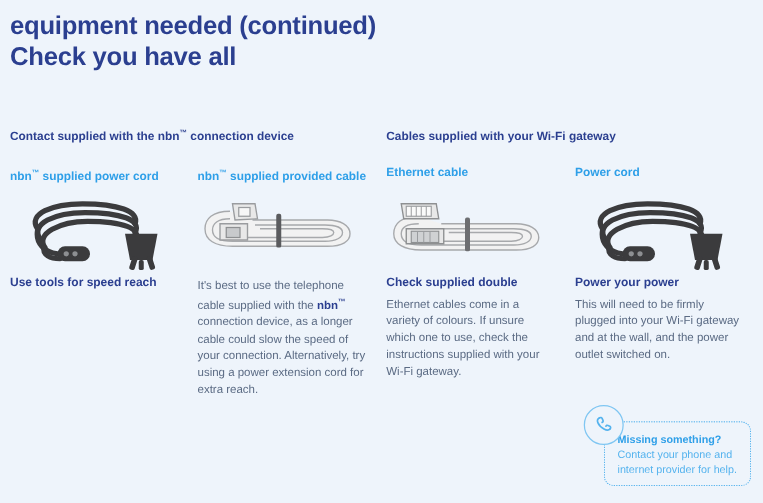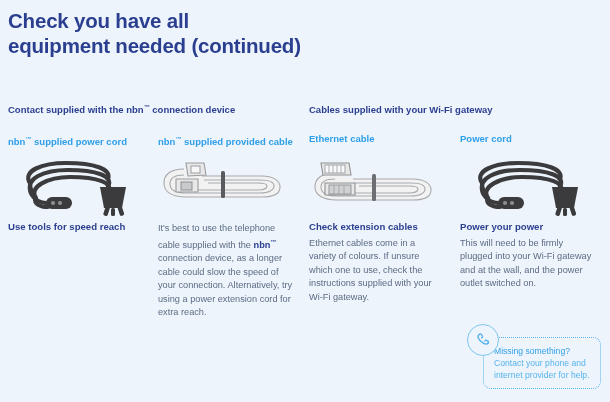--- a/index.html
+++ b/index.html
@@ -119,21 +119,21 @@
     top: 337px;
     width: 118px;
     height: 52px;
     border: 1.6px dotted #55b3ee;
     border-radius: 8px;
     box-sizing: border-box;
     padding: 8px 7px 6px 10px;
   }
   .callout-title {
     font-size: 8.6px;
-    font-weight: normal;
+    font-weight: bold;
     color: #2e9fe8;
     line-height: 11px;
   }
   .callout-body {
     font-size: 8.6px;
     color: #55b3ee;
     line-height: 11.5px;
     margin-top: 1px;
   }
   .callout-icon {
@@ -151,22 +151,22 @@
     justify-content: center;
     z-index: 3;
   }
 </style>
 </head>
 <body>
 
 <div class="page">
 
   <div class="page-title">
+    <span class="tline">equipment needed (continued)</span>
     <span class="tline">Check you have all</span>
-    <span class="tline">equipment needed (continued)</span>
   </div>
 
   <div class="group-header" id="grp-0">
     <span>Contact supplied with the </span><span class="nbn">nbn</span><span class="tm">™</span><span> connection device</span>
   </div>
 
   <div class="group-header" id="grp-1">
     <span>Cables supplied with your Wi-Fi gateway</span>
   </div>
 
@@ -259,21 +259,21 @@
           <rect x="20" y="34" width="22" height="9" fill="#cfd1d3" stroke="#8e9092" stroke-width="0.9"></rect>
           <g stroke="#9a9c9f" stroke-width="0.8">
             <line x1="25" y1="34" x2="25" y2="43"></line>
             <line x1="30" y1="34" x2="30" y2="43"></line>
             <line x1="35" y1="34" x2="35" y2="43"></line>
           </g>
         </g>
       </svg>
     </div>
 
-    <div class="col-heading">Check extension cables</div>
+    <div class="col-heading">Check supplied double</div>
     <div class="col-body">Ethernet cables come in a variety of colours. If unsure which one to use, check the instructions supplied with your Wi-Fi gateway.</div>
   </div>
 
   <div class="col col-3">
     <div class="col-label"><span>Power cord</span></div>
 
     <div class="cable-art">
       <svg width="135" height="68" viewBox="0 0 135 68" xmlns="http://www.w3.org/2000/svg">
         <g fill="none" stroke="#3b3b3d" stroke-width="4.2" stroke-linecap="round">
           <path d="M22 32 C 14 20, 34 12, 58 12 C 86 12, 104 18, 100 28"></path>

